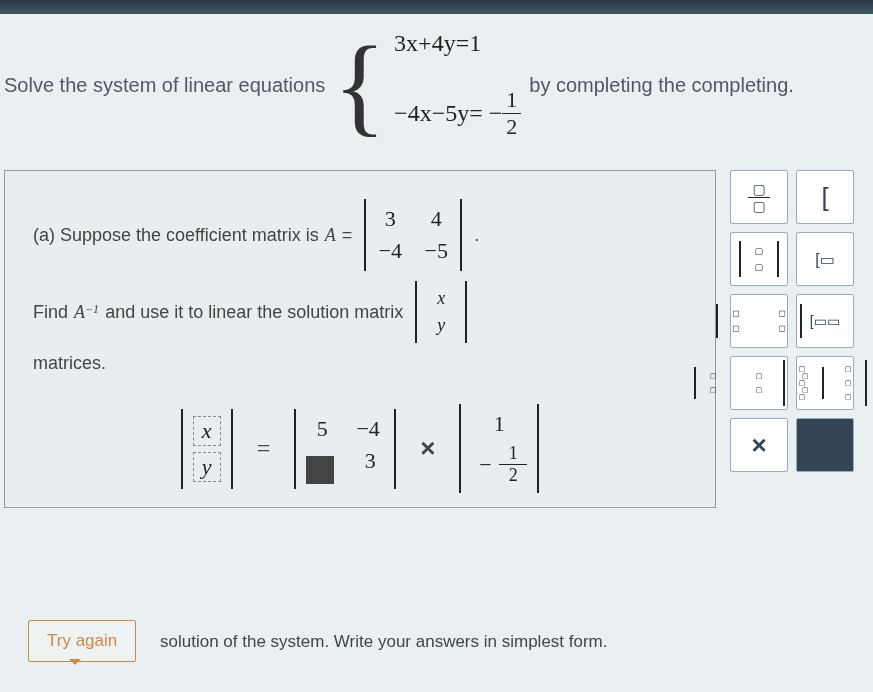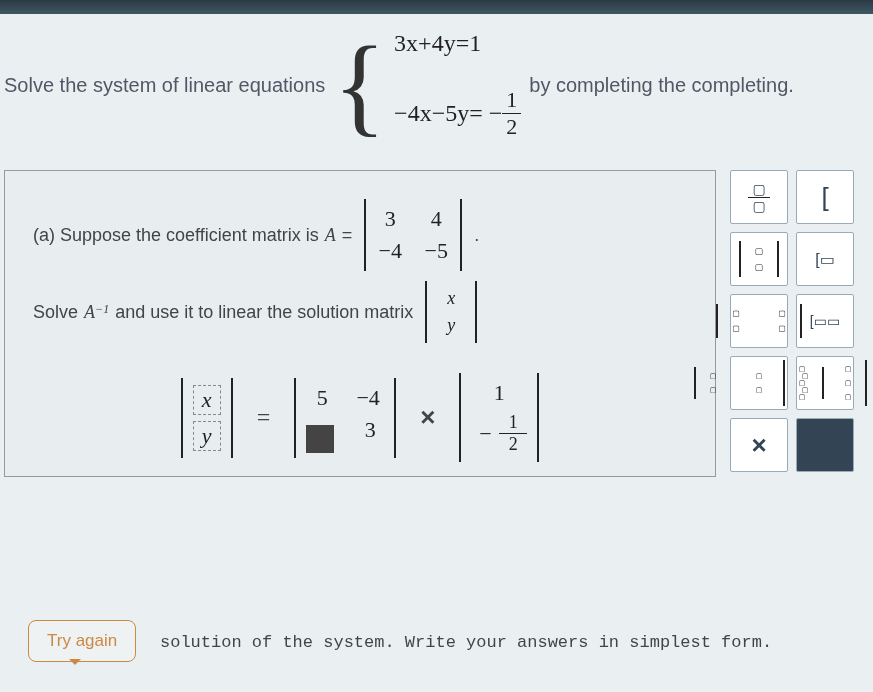--- a/index.html
+++ b/index.html
@@ -65,27 +65,27 @@
 .pal-row { display:flex; gap:8px; }
 .pal-btn {
   width:58px; height:54px; border:1px solid #9ab; background:#fff;
   display:flex; align-items:center; justify-content:center;
   font-size:22px; color:#345; cursor:pointer; border-radius:2px;
 }
 .pal-btn.x { font-weight: bold; font-size: 26px; }
 .try-again {
   position:absolute; bottom: 30px; left: 28px;
   padding: 10px 18px; border: 1.5px solid #c84; color:#c84;
-  background:#eef2f3; border-radius: 8px; font-size:17px; cursor:pointer;
+  background:#eef2f3; border-radius: 2px; font-size:17px; cursor:pointer;
 }
 .try-again::after {
   content:""; position:absolute; bottom:-10px; left:40px;
   border:6px solid transparent; border-top-color:#c84;
 }
-.part-b-text { position:absolute; bottom: 40px; left: 160px; font-size:17px; color:#444;font-family:Liberation Mono, monospace;}
+.part-b-text { position:absolute; bottom: 40px; left: 160px; font-size:17px; color:#444;}
 .cursor { display:inline-block; width:3px; height:28px; background:#444; position:relative; top:8px; margin-right:4px;}
 .pal-icon { font-size: 26px; }
 </style>
 </head>
 <body>
 
 <div class="top-edge"></div>
 
 <div class="main">
 
@@ -122,33 +122,36 @@
             </span>
           <span class="mat-row">
               <span>−4</span>
               <span>−5</span>
             </span>
         </span>
         <span>.</span>
       </div>
 
       <div class="line">
-        <span>Solve</span>
+        <span>Find</span>
         <span class="italic" style="position:relative">
           <span>A</span><span class="sup">−1</span>
         </span>
         <span>and use it to linear the solution matrix</span>
         <span class="mat" style="font-size:18px">
           <span class="mat-row">
               <span class="italic">x</span>
             </span>
           <span class="mat-row">
               <span class="italic">y</span>
             </span>
         </span>
+      </div>
+      <div class="line">
+        <span>matrices.</span>
       </div>
 
       <div class="row2">
         <span class="mat">
           <span class="mat-row">
               <span class="editable italic">x</span>
             </span>
           <span class="mat-row">
               <span class="editable italic">y</span>
             </span>

